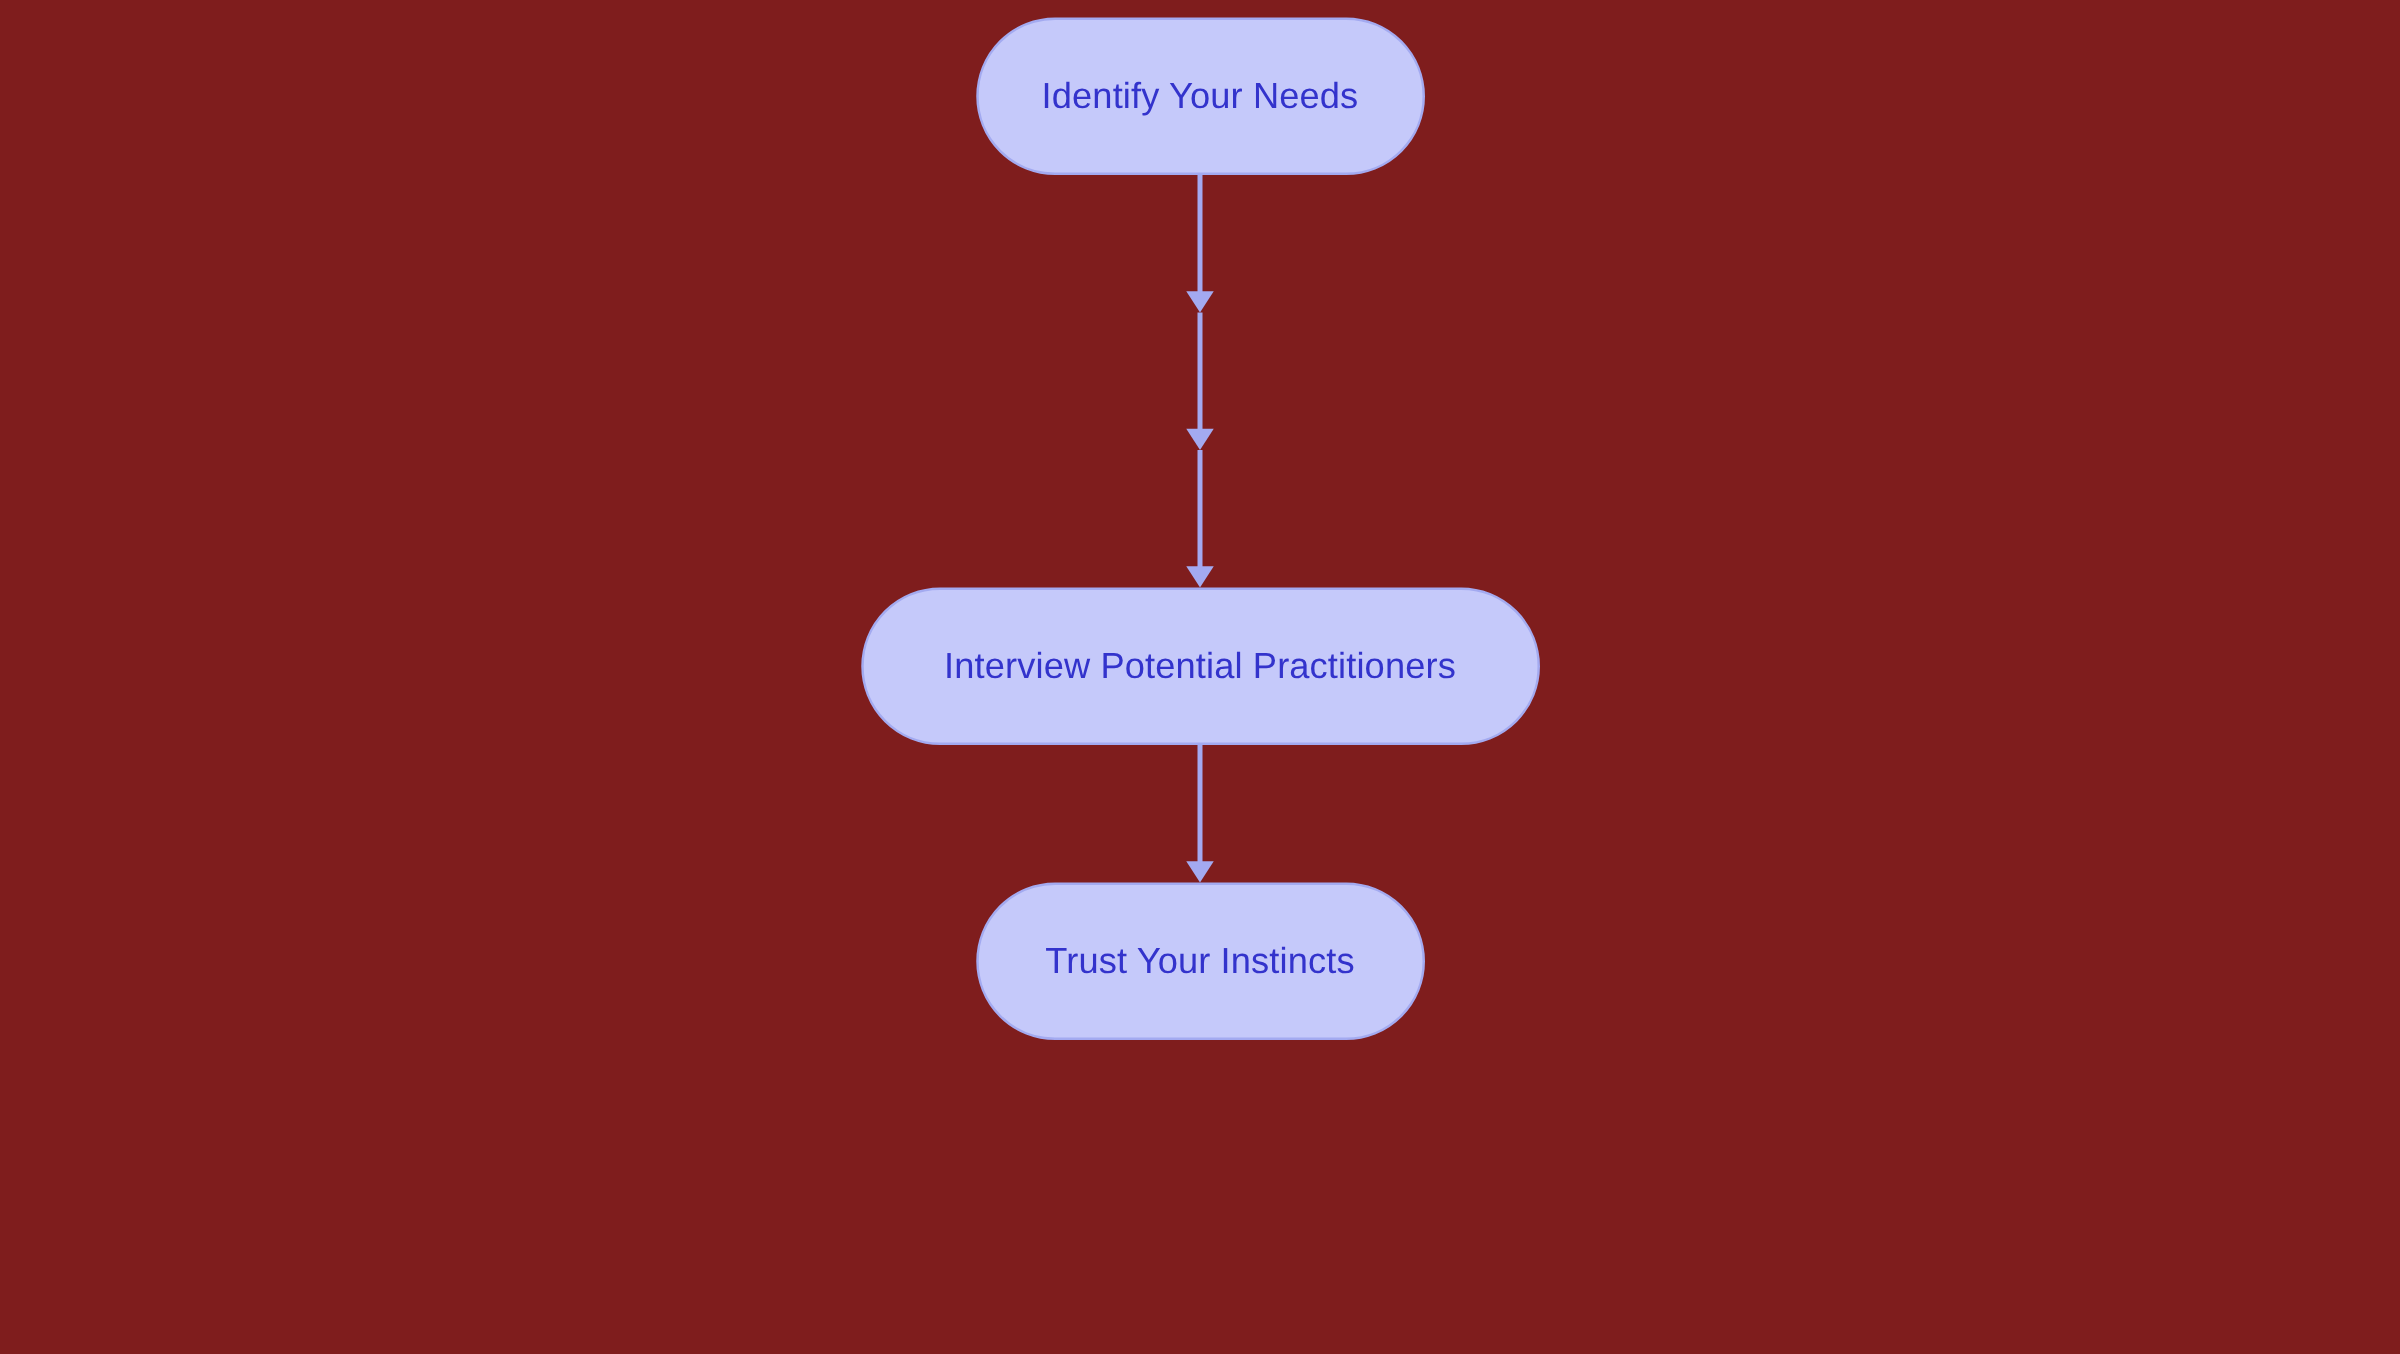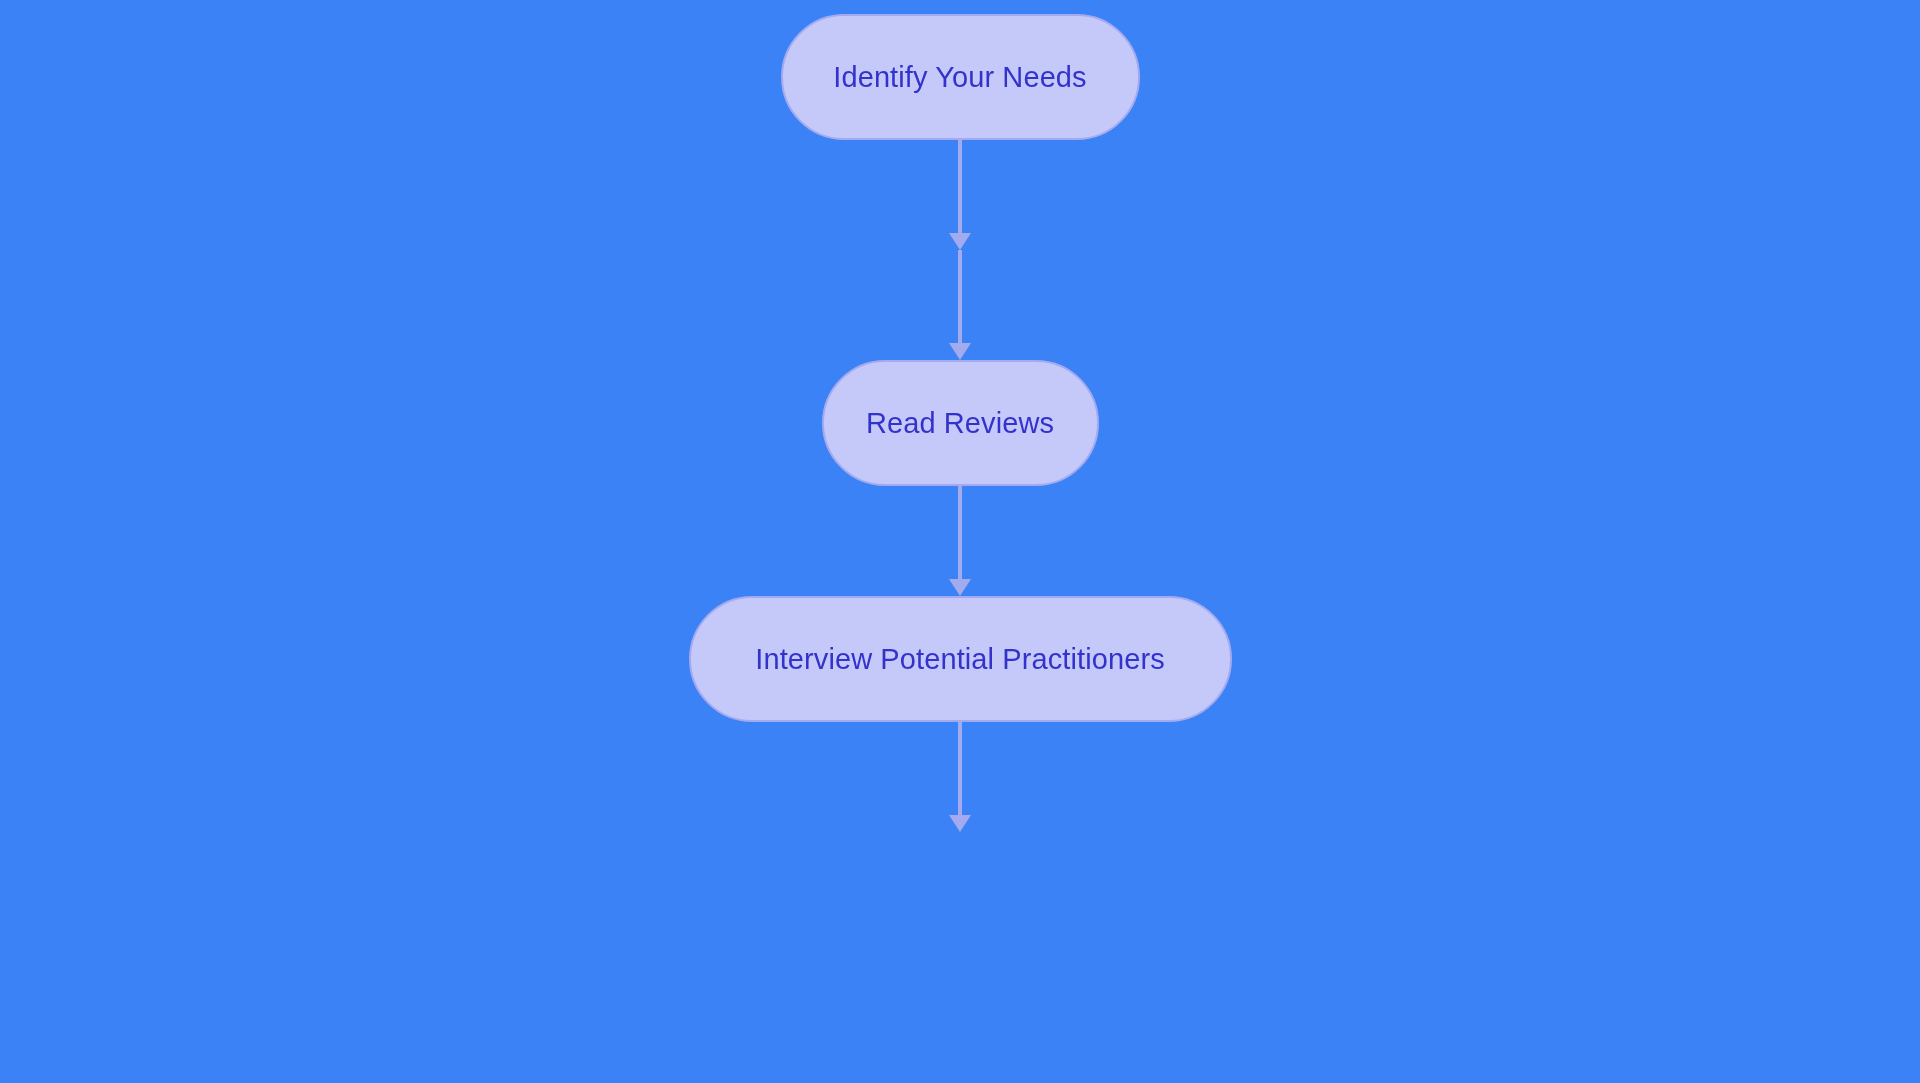--- a/index.html
+++ b/index.html
@@ -12,21 +12,21 @@
     width: 1920px;
     height: 1083px;
     font-family: "Liberation Sans", "DejaVu Sans", sans-serif;
     overflow: hidden;
   }
 
   #flowchart-canvas {
     position: relative;
     width: 1920px;
     height: 1083px;
-    background: #3b82f6;
+    background: #7f1d1d;
   }
 
   .flow-column {
     position: absolute;
     left: 0;
     top: 0;
     width: 1920px;
     height: 1083px;
     display: flex;
     flex-direction: column;
@@ -107,33 +107,33 @@
       <div class="connector-line"></div>
       <div class="connector-arrowhead"></div>
     </div>
 
 
     <div class="connector">
       <div class="connector-line"></div>
       <div class="connector-arrowhead"></div>
     </div>
 
-    <div class="node w-3">
-      <span class="node-label">Read Reviews</span>
-    </div>
 
     <div class="connector">
       <div class="connector-line"></div>
       <div class="connector-arrowhead"></div>
     </div>
 
     <div class="node w-4">
       <span class="node-label">Interview Potential Practitioners</span>
     </div>
 
     <div class="connector">
       <div class="connector-line"></div>
       <div class="connector-arrowhead"></div>
     </div>
 
+    <div class="node w-5">
+      <span class="node-label">Trust Your Instincts</span>
+    </div>
 
   </div>
 </div>
 
 </body></html>

